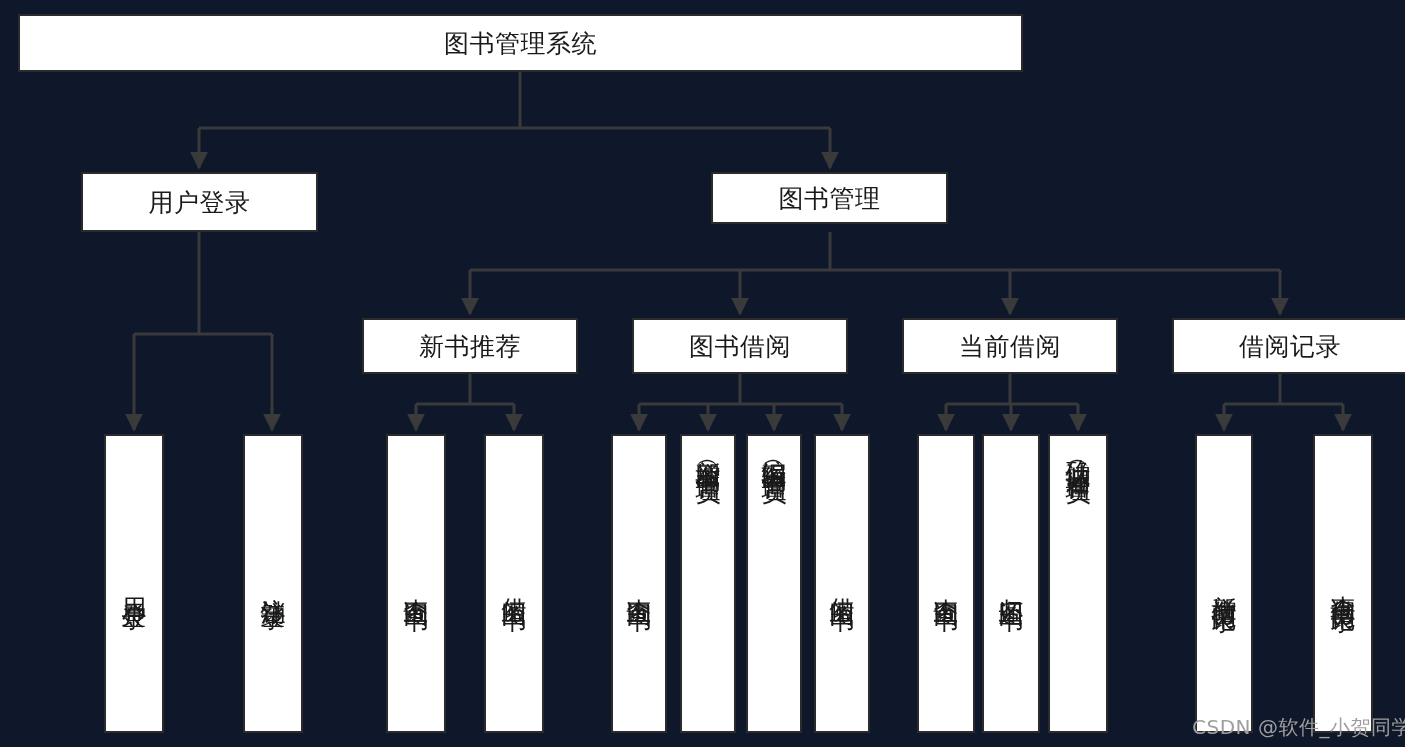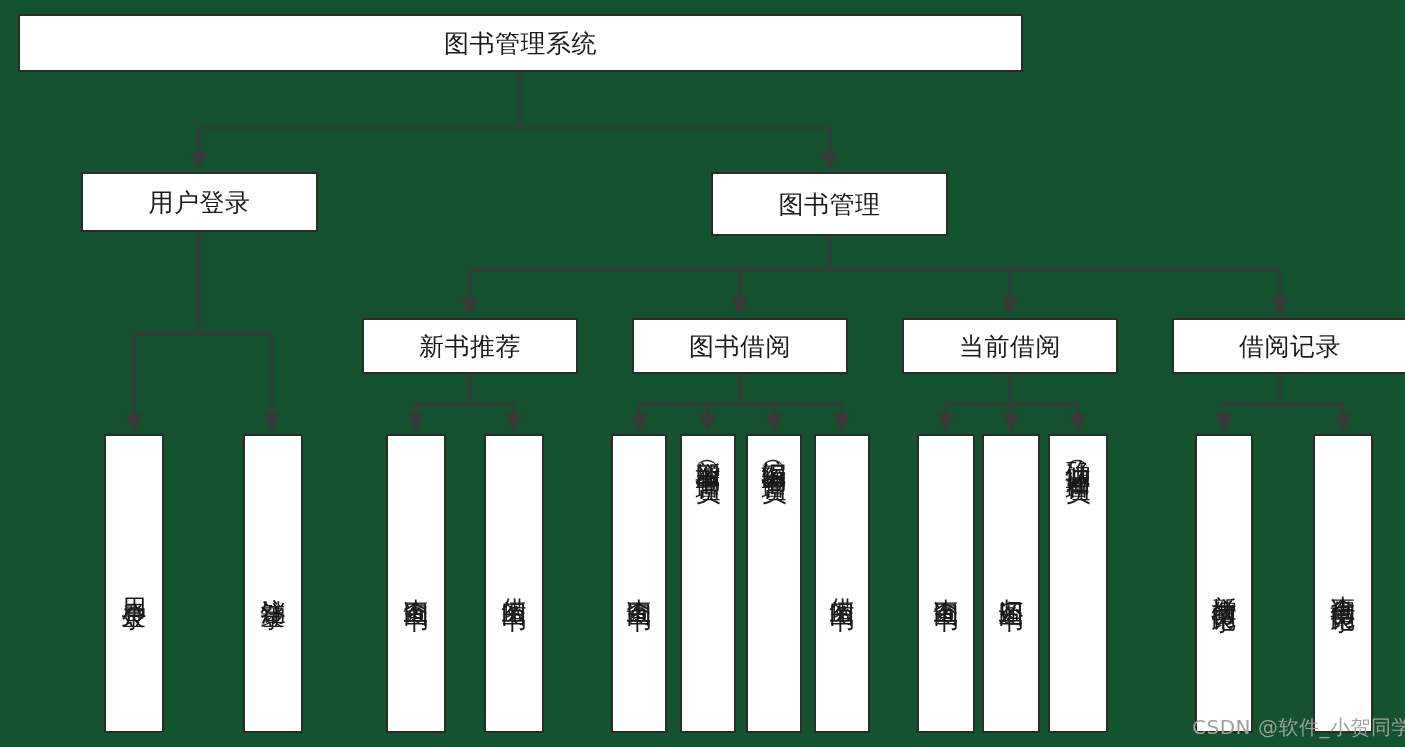--- a/index.html
+++ b/index.html
@@ -63,21 +63,21 @@
     font-size:20px;
     color:#9e9e9e;
     white-space:nowrap;
     z-index:3;
     letter-spacing:0.5px;
   }
 </style>
 </head>
 <body>
 
-<div id="canvas" style="background: #14532d;">
+<div id="canvas" style="background: #0f172a;">
 
   <svg id="wires" viewBox="0 0 1405 747" xmlns="http://www.w3.org/2000/svg">
     <defs>
       <marker id="arrow" viewBox="0 0 10 10" refX="9" refY="5" markerWidth="6" markerHeight="6" orient="auto-start-reverse">
         <path d="M 0 0 L 10 5 L 0 10 z" fill="#3a3a3a"></path>
       </marker>
     </defs>
     <g fill="none" stroke="#3a3a3a" stroke-width="3">
 
       <path d="M 520 72 L 520 128"></path>
@@ -124,21 +124,21 @@
     </g>
   </svg>
 
   <div class="node horiz" style="left: 18px; top: 14px; width: 1005px; height: 58px; border-color: rgb(43, 43, 43); background: rgb(255, 255, 255); color: rgb(26, 26, 26);">
     <span class="label">图书管理系统</span>
   </div>
 
   <div class="node horiz" style="left: 81px; top: 172px; width: 237px; height: 60px; border-color: rgb(43, 43, 43); background: rgb(255, 255, 255); color: rgb(26, 26, 26);">
     <span class="label">用户登录</span>
   </div>
-  <div class="node horiz" style="left: 711px; top: 172px; width: 237px; height: 64px; border-color: rgb(43, 43, 43); background: rgb(255, 255, 255); color: rgb(26, 26, 26);">
+  <div class="node horiz" style="left: 711px; top: 172px; width: 237px; height: 52px; border-color: rgb(43, 43, 43); background: rgb(255, 255, 255); color: rgb(26, 26, 26);">
     <span class="label">图书管理</span>
   </div>
 
   <div class="node horiz" style="left: 362px; top: 318px; width: 216px; height: 56px; border-color: rgb(43, 43, 43); background: rgb(255, 255, 255); color: rgb(26, 26, 26);">
     <span class="label">新书推荐</span>
   </div>
   <div class="node horiz" style="left: 632px; top: 318px; width: 216px; height: 56px; border-color: rgb(43, 43, 43); background: rgb(255, 255, 255); color: rgb(26, 26, 26);">
     <span class="label">图书借阅</span>
   </div>
   <div class="node horiz" style="left: 902px; top: 318px; width: 216px; height: 56px; border-color: rgb(43, 43, 43); background: rgb(255, 255, 255); color: rgb(26, 26, 26);">

